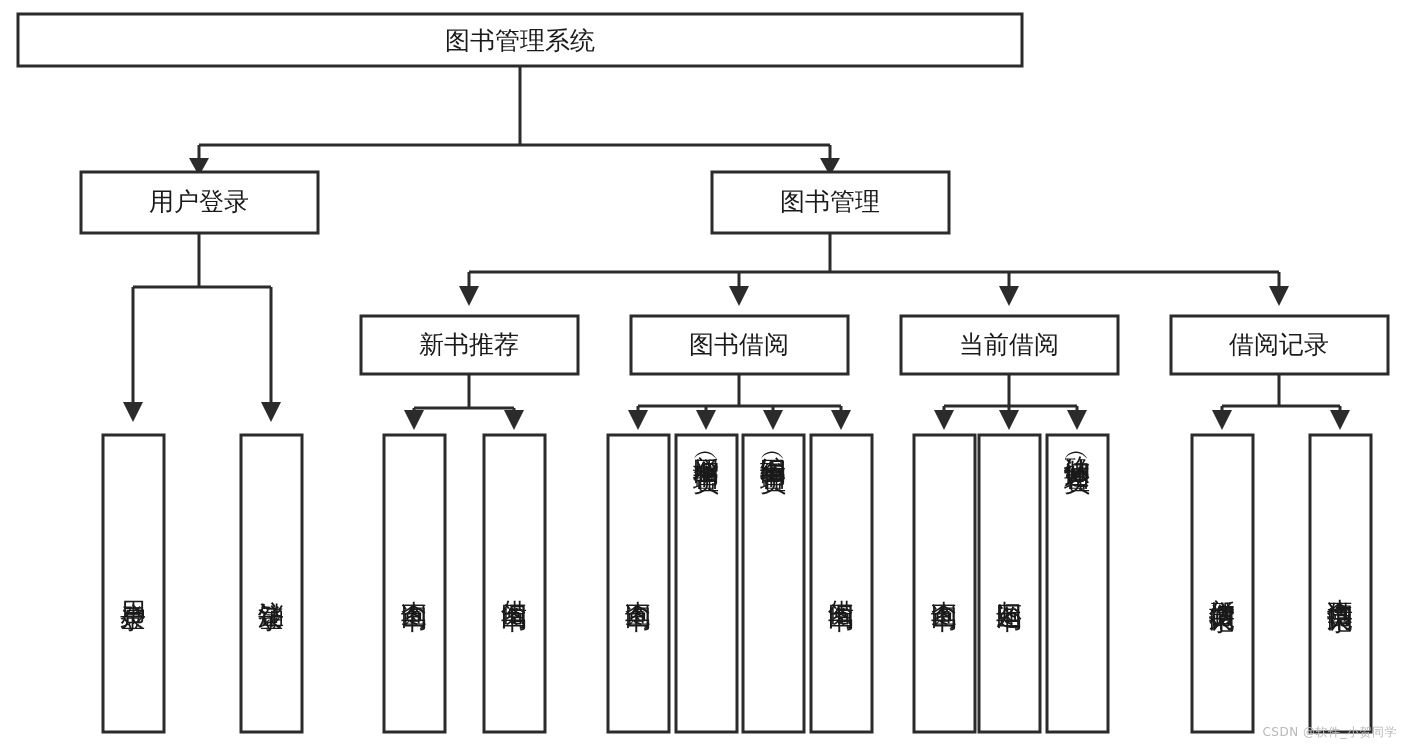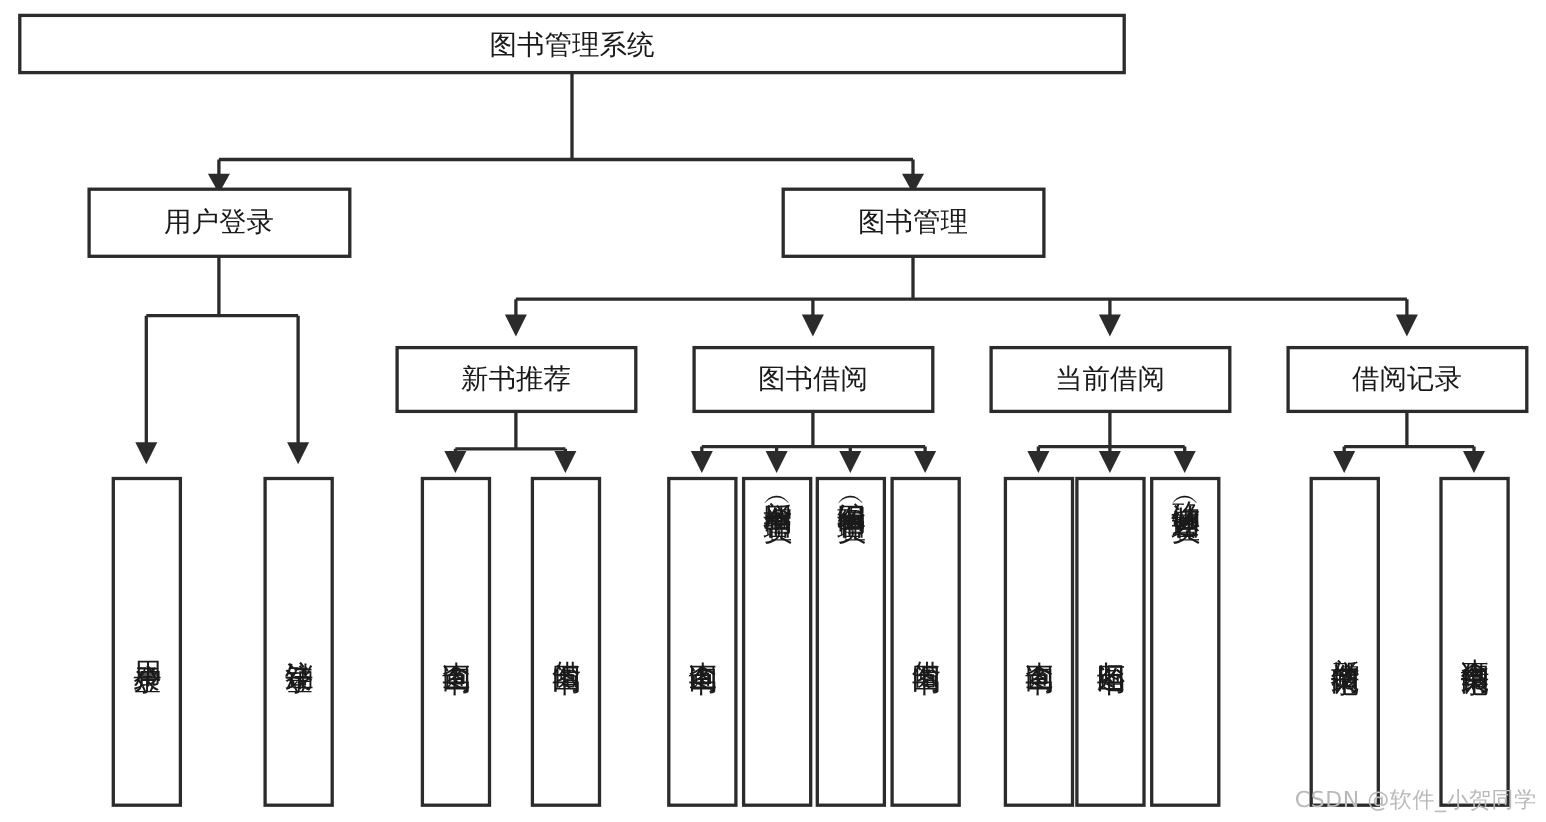--- a/index.html
+++ b/index.html
@@ -25,21 +25,21 @@
     text-orientation:upright;
     font-family:"DejaVu Sans","Liberation Sans",sans-serif;
     font-size:26px;line-height:1.08;color:#1a1a1a;
     letter-spacing:2px;
     white-space:nowrap;
     text-align:center;
   }
   .watermark{
     position:absolute;right:8px;bottom:6px;
     font-family:"DejaVu Sans","Liberation Sans",sans-serif;
-    font-size:20px;color:#b9b9b9;letter-spacing:0.5px;
+    font-size:12px;color:#b9b9b9;letter-spacing:0.5px;
     user-select:none;
   }
 </style>
 </head>
 <body>
 
 <div id="stage">
 
   <svg id="diagram" viewBox="0 0 1405 747">
 

